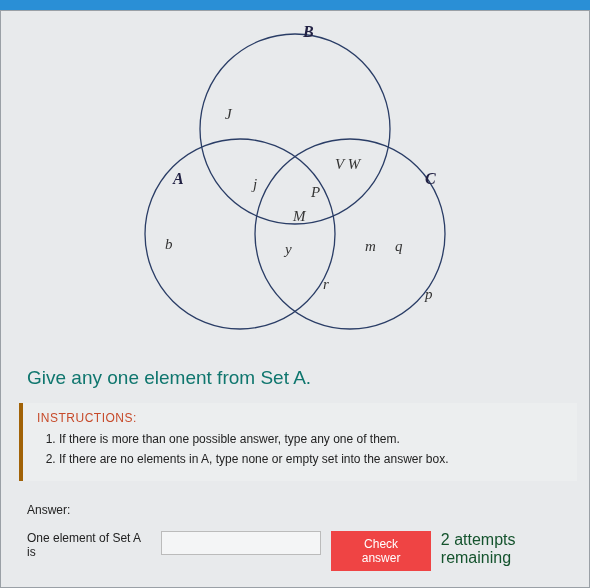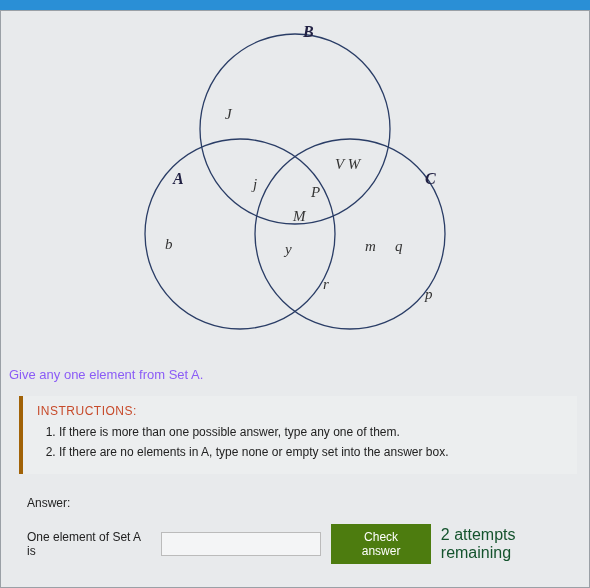--- a/index.html
+++ b/index.html
@@ -1,28 +1,28 @@
 <!DOCTYPE html>
 <html><head>
 <meta charset="utf-8">
 <style>
   html,body{margin:0;padding:0;font-family:Arial,Helvetica,sans-serif;background:#c8ccd0;width:590px;height:588px;overflow:hidden}
   .top-bar{height:10px;background:#2a8fd6}
   .page{background:#e8eaec;border:1px solid #9aa0a6;margin:0;height:578px;box-sizing:border-box;position:relative}
   .venn-wrap{display:flex;justify-content:center;padding:8px 0 0 0}
-  .prompt{font-size:13px;color:#8b5cf6;margin:18px 0 14px 8px}
+  .prompt{font-size:19px;color:#0f766e;margin:18px 0 14px 26px}
   .instructions{margin:0 12px 0 18px;border-left:4px solid #a16207;padding:8px 14px 10px 14px;background:#eceeef}
   .instructions-title{color:#c74a2a;font-size:12px;letter-spacing:.5px;margin-bottom:6px}
   .instructions ol{margin:0;padding-left:18px;font-size:12px;color:#222}
   .instructions li{margin:3px 4px;line-height:1.4}
   .answer-block{margin:22px 0 0 26px}
   .answer-label{font-size:12px;color:#222;margin-bottom:14px}
-  .answer-row{display:flex;align-items:center;gap:10px;font-size:12px;color:#222}
+  .answer-row{display:flex;align-items:flex-start;gap:10px;font-size:12px;color:#222}
   .answer-row input{width:150px;height:22px;border:1px solid #bbb;background:#f4f5f6;padding:0 4px;font-size:12px}
-  .check-btn{background:#4d7c0f;color:#fff;border:none;padding:6px 12px;font-size:12px;cursor:pointer}
+  .check-btn{background:#ef4444;color:#fff;border:none;padding:6px 12px;font-size:12px;cursor:pointer}
   .attempts{color:#14532d;font-size:16px}
   svg text{font-family:'Times New Roman',serif;font-style:italic;font-size:15px;fill:#333}
   svg text.set-label{font-weight:bold;font-size:16px;fill:#224}
   svg circle{fill:none;stroke:#2a3d66;stroke-width:1.3}
 </style>
 </head>
 <body>
 
 <div class="top-bar"></div>
 <div class="page">

